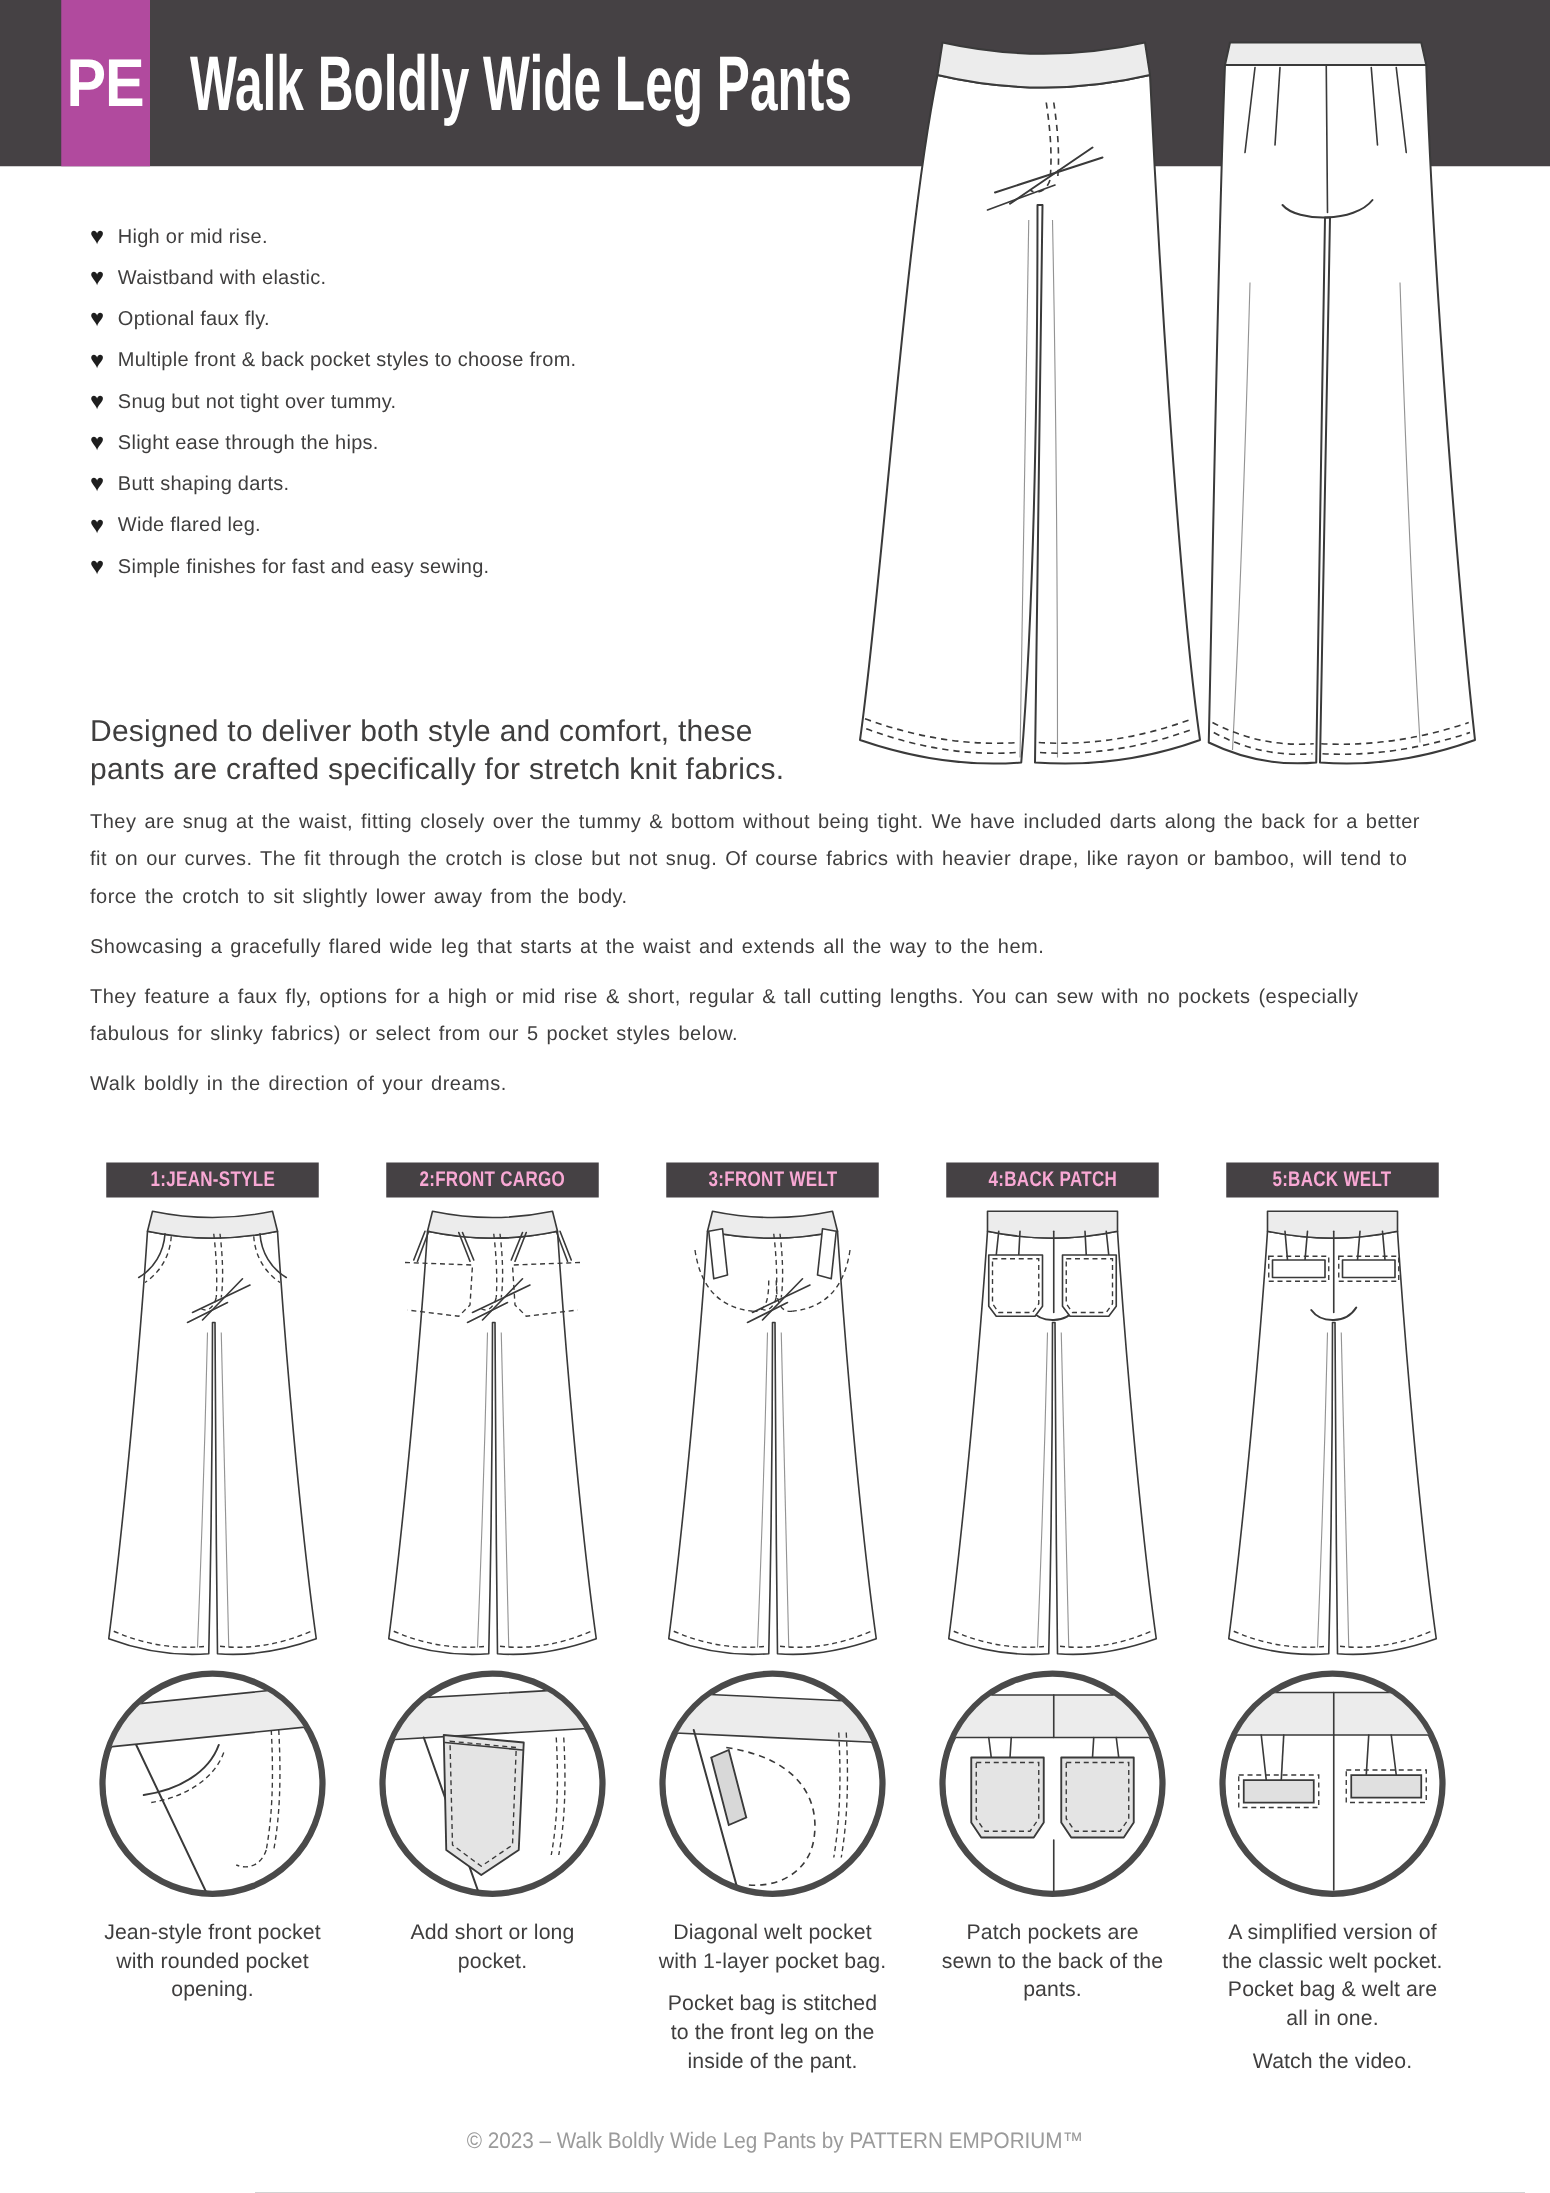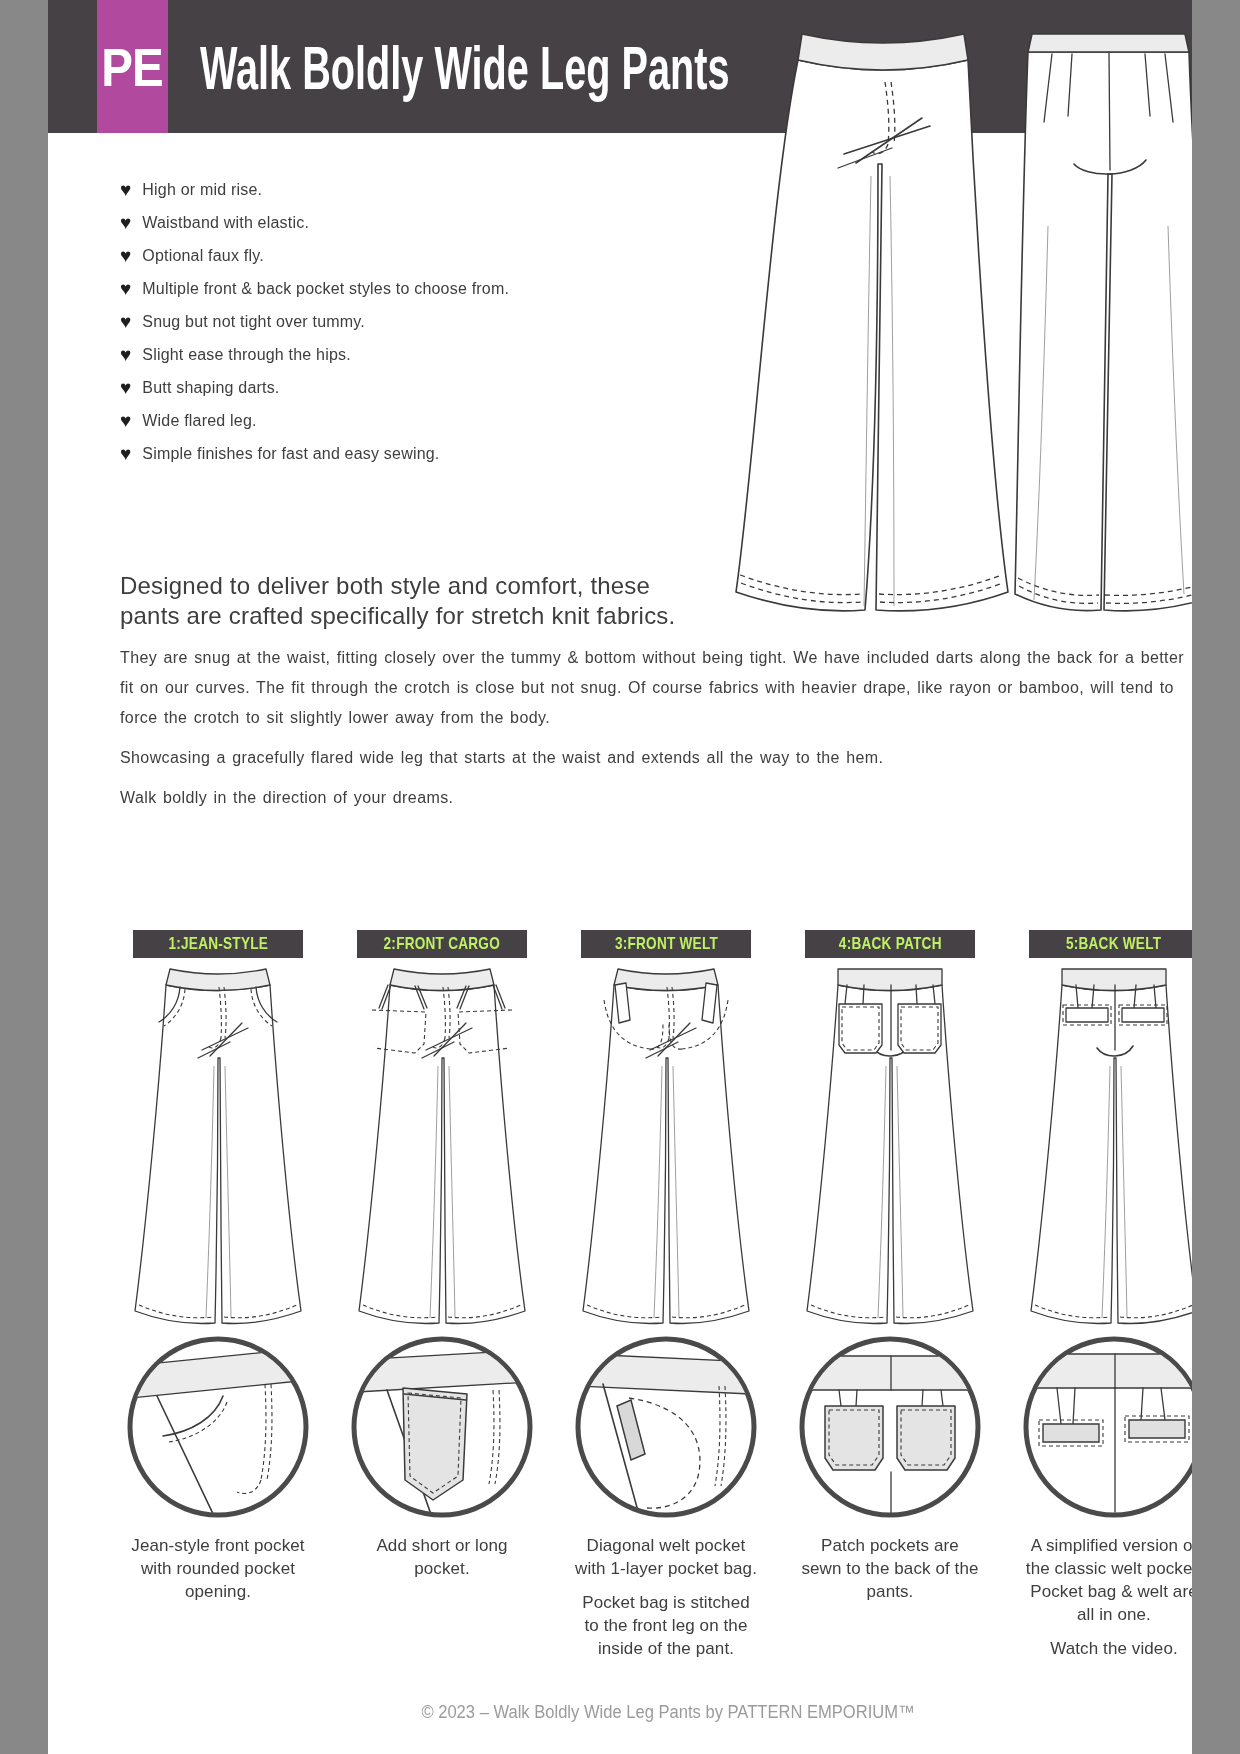--- a/index.html
+++ b/index.html
@@ -1,18 +1,18 @@
 <!DOCTYPE html>
 <html><head>
 <meta charset="utf-8">
 <style>
   * { margin:0; padding:0; box-sizing:border-box; }
   body { background:#888; font-family:"Liberation Sans", sans-serif; }
   .page {
-    position:relative; width:1144px; height:1754px; margin:0 auto;
+    position:relative; width:1240px; height:1754px; margin:0 auto;
     background:#ffffff; overflow:hidden; color:#3f3e3e;padding-left:15px;
   }
   
   .header-bar { position:absolute; left:0; top:0; width:1240px; height:133px; background:#454144; }
   .logo-box {
     position:absolute; left:49px; top:0; width:71px; height:133px; background:#b14a9e;
     display:flex; align-items:center; justify-content:center;
   }
   .logo-text { color:#fff; font-weight:bold; font-size:54px; transform:scaleX(.88); letter-spacing:-1px; }
   .page-title {
@@ -30,21 +30,21 @@
   .heart { font-size:19px; line-height:21px; color:#1e1e1e; margin-right:11px; }
   .feature-text { font-size:16px; letter-spacing:.2px; }
   .designed-p { position:absolute; left:72px; top:571px; width:565px; font-size:24px; line-height:30px; letter-spacing:.2px; }
   
   .body-block { position:absolute; left:72px; top:643px; width:1075px; }
   .body-block p { font-size:16px; line-height:30px; margin-bottom:10px; letter-spacing:.4px; word-spacing:1.5px; }
   
   .styles-row { position:absolute; left:58px; top:930px; width:1124px; display:flex; }
   .style-col { width:224px; display:flex; flex-direction:column; align-items:center; }
   .style-label {
-    width:170px; height:28px; line-height:28px; background:#454144; color:#bef264;
+    width:170px; height:28px; line-height:28px; background:#454144; color:#f9a8d4;
     text-align:center; font-weight:bold; font-size:17px; letter-spacing:.3px;
   }
   .style-label span { display:inline-block; transform:scaleX(.8); white-space:nowrap; }
   .fig-svg { width:200px; height:362px; margin-top:8px; }
   .circle-svg { width:190px; height:190px; margin-top:4px; }
   .caption { margin-top:12px; width:182px; text-align:center; }
   .caption p { font-size:17px; line-height:23px; margin-bottom:11px; letter-spacing:.1px; }
   .caption p:empty { display:none; }
   
   .footer {
@@ -152,20 +152,21 @@
           <span class="feature-text">Simple finishes for fast and easy sewing.</span>
         </li>
     </ul>
   </div>
 
   <p class="designed-p">Designed to deliver both style and comfort, these pants are crafted specifically for stretch knit fabrics.</p>
 
   <div class="body-block">
     <p>They are snug at the waist, fitting closely over the tummy &amp; bottom without being tight. We have included darts along the back for a better fit on our curves. The fit through the crotch is close but not snug. Of course fabrics with heavier drape, like rayon or bamboo, will tend to force the crotch to sit slightly lower away from the body.</p>
     <p>Showcasing a gracefully flared wide leg that starts at the waist and extends all the way to the hem.</p>
+    <p>They feature a faux fly, options for a high or mid rise &amp; short, regular &amp; tall cutting lengths. You can sew with no pockets (especially fabulous for slinky fabrics) or select from our 5 pocket styles below.</p>
     <p>Walk boldly in the direction of your dreams.</p>
   </div>
 
   <div class="styles-row">
 
     <div class="style-col">
       <div class="style-label"><span>1:JEAN-STYLE</span></div>
       <svg class="fig-svg" viewBox="0 0 200 362">
         <path class="fillw-s" d="M48,19 Q100,30 152,19 C158,110 170,252 183,345 Q141,360 104,357 C103,268 102,165 102,92 L100,92 C100,165 99,268 97,357 Q57,360 17,345 C29,252 42,110 48,19 Z"></path>
         <path class="band-s" d="M52,3 Q100,13 148,3 L152,19 Q100,30 48,19 Z"></path>

